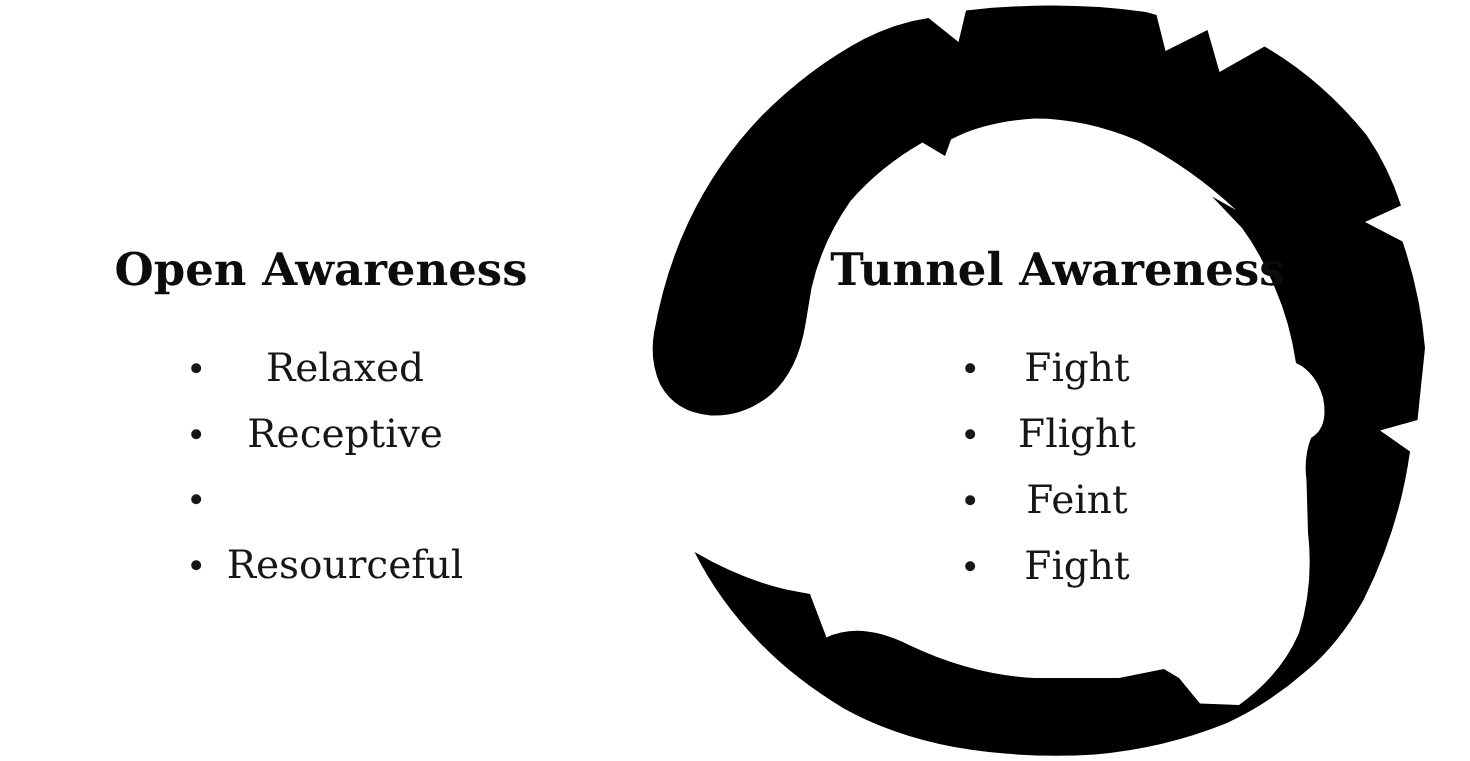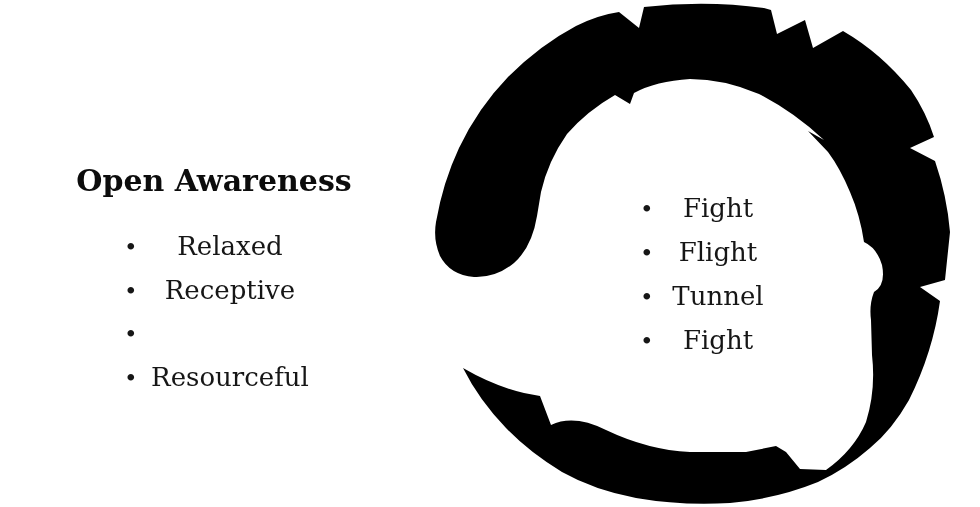--- a/index.html
+++ b/index.html
@@ -140,32 +140,33 @@
         <span class="bullet">•</span>
       </li>
       <li>
         <span class="bullet">•</span>
         <span class="item-text">Resourceful</span>
       </li>
     </ul>
   </section>
 
   <section class="col col-right">
+    <h2>Tunnel Awareness</h2>
     <ul>
       <li>
         <span class="bullet">•</span>
         <span class="item-text">Fight</span>
       </li>
       <li>
         <span class="bullet">•</span>
         <span class="item-text">Flight</span>
       </li>
       <li>
         <span class="bullet">•</span>
-        <span class="item-text">Tunnel</span>
+        <span class="item-text">Feint</span>
       </li>
       <li>
         <span class="bullet">•</span>
         <span class="item-text">Fight</span>
       </li>
     </ul>
   </section>
 
 </div>
 

